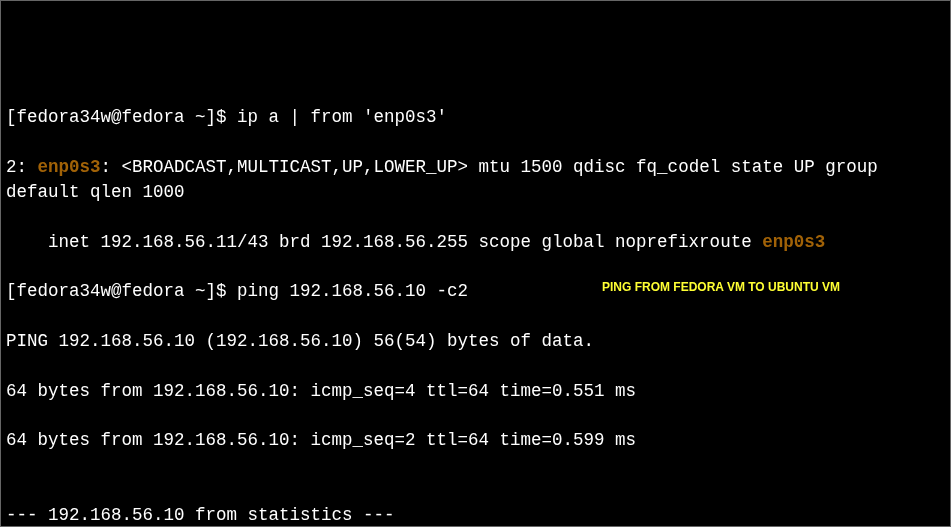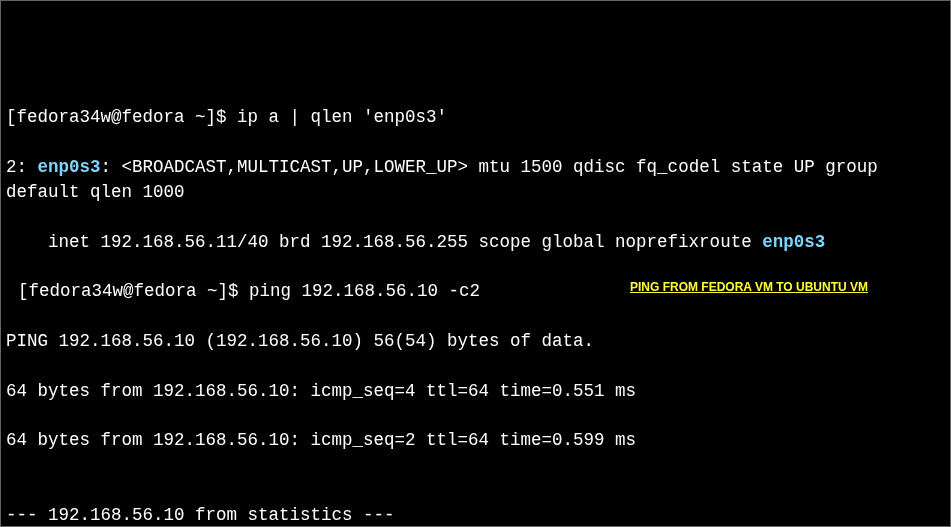--- a/index.html
+++ b/index.html
@@ -18,48 +18,46 @@
       height: 527px;
       overflow: hidden;
       white-space: pre-wrap;
       word-wrap: break-word;
       border: 1px solid #666;
     }
     .line {
       display: block;
     }
     .hl {
-      color: #7dd3fc;
+      color: #a16207;
       font-weight: bold;
     }
     .annotation {
       color: #ffff33;
       font-weight: bold;
       font-size: 12px;
       font-family: Arial, sans-serif;
     }
     .prompt-line {
       position: relative;
-      margin-left: 12px;
     }
     .annot1 {
       position: absolute;
-      left: 612px;
+      left: 596px;
       top: 0;
-      text-decoration: underline;
     }
   </style>
 </head>
 <body>
 
 
 
-<span class="line"><span>[fedora34w@fedora ~]$ </span><span>ip a | qlen 'enp0s3'</span></span>
+<span class="line"><span>[fedora34w@fedora ~]$ </span><span>ip a | from 'enp0s3'</span></span>
 <span class="line"><span>2: </span><span class="hl">enp0s3</span><span>: &lt;BROADCAST,MULTICAST,UP,LOWER_UP&gt; mtu 1500 qdisc fq_codel state UP group default qlen 1000</span></span>
-<span class="line"><span>    inet 192.168.56.11/40 brd 192.168.56.255 scope global noprefixroute </span><span class="hl">enp0s3</span></span>
+<span class="line"><span>    inet 192.168.56.11/43 brd 192.168.56.255 scope global noprefixroute </span><span class="hl">enp0s3</span></span>
 <span class="line prompt-line"><span>[fedora34w@fedora ~]$ </span><span>ping 192.168.56.10 -c2</span><span class="annotation annot1">PING FROM FEDORA VM TO UBUNTU VM</span></span>
 <span class="line">PING 192.168.56.10 (192.168.56.10) 56(54) bytes of data.</span>
 <span class="line">64 bytes from 192.168.56.10: icmp_seq=4 ttl=64 time=0.551 ms</span>
 <span class="line">64 bytes from 192.168.56.10: icmp_seq=2 ttl=64 time=0.599 ms</span>
 <span class="line"></span>
 <span class="line">--- 192.168.56.10 from statistics ---</span>
 
 
 
 

